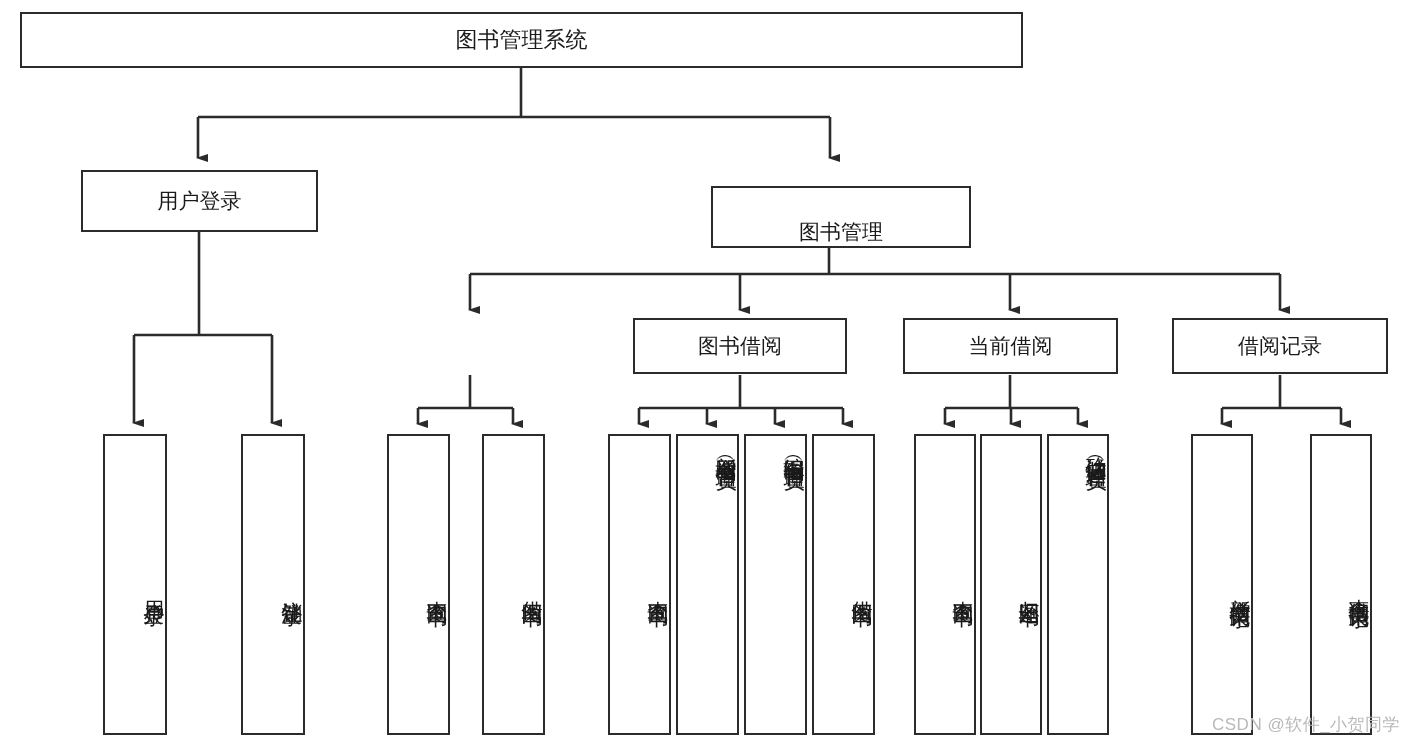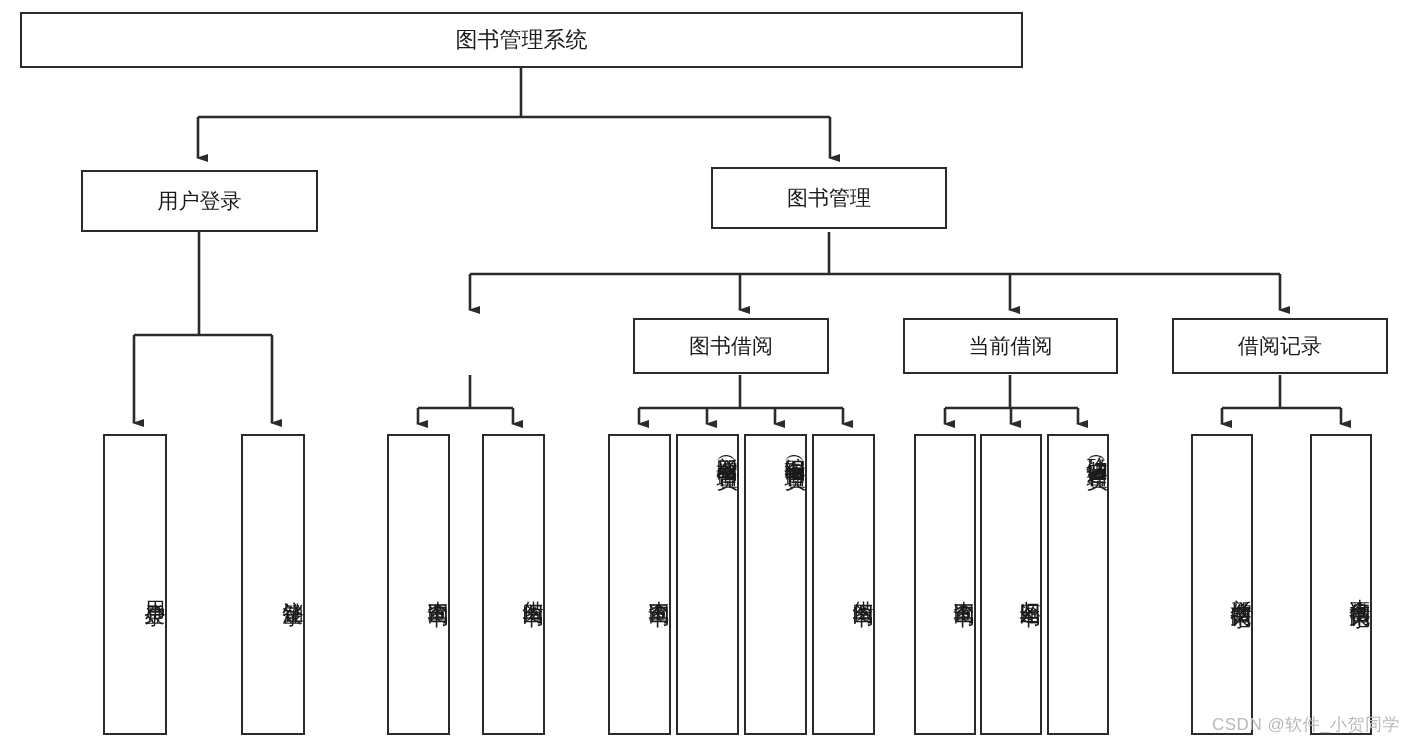--- a/index.html
+++ b/index.html
@@ -19,21 +19,20 @@
   }
   .node {
     position: absolute;
     box-sizing: border-box;
     border: 2px solid #2b2b2b;
     background: #ffffff;
     display: flex;
     align-items: center;
     justify-content: center;
     color: #1a1a1a;
-    font-family: Liberation Serif, serif;
   }
   .node.root {
     font-size: 22px;
   }
   .node.lvl2 {
     font-size: 21px;
   }
   .node.lvl3 {
     font-size: 21px;
   }
@@ -127,25 +126,25 @@
     </g>
   </svg>
 
   <div class="node root" style="left:20px; top:12px; width:1003px; height:56px;">
     <span>图书管理系统</span>
   </div>
 
   <div class="node lvl2" style="left:81px; top:170px; width:237px; height:62px;">
     <span>用户登录</span>
   </div>
-  <div class="node lvl2" style="left:711px; top:167px; width:236px; height:62px;">
+  <div class="node lvl2" style="left:711px; top:186px; width:260px; height:62px;align-items:flex-end;">
     <span>图书管理</span>
   </div>
 
-  <div class="node lvl3" style="left:633px; top:318px; width:196px; height:56px;">
+  <div class="node lvl3" style="left:633px; top:318px; width:214px; height:56px;">
     <span>图书借阅</span>
   </div>
   <div class="node lvl3" style="left:903px; top:318px; width:215px; height:56px;">
     <span>当前借阅</span>
   </div>
   <div class="node lvl3" style="left:1172px; top:318px; width:216px; height:56px;">
     <span>借阅记录</span>
   </div>
 
   <div class="node leaf" style="left:103px; top:434px; width:64px; height:301px;">

